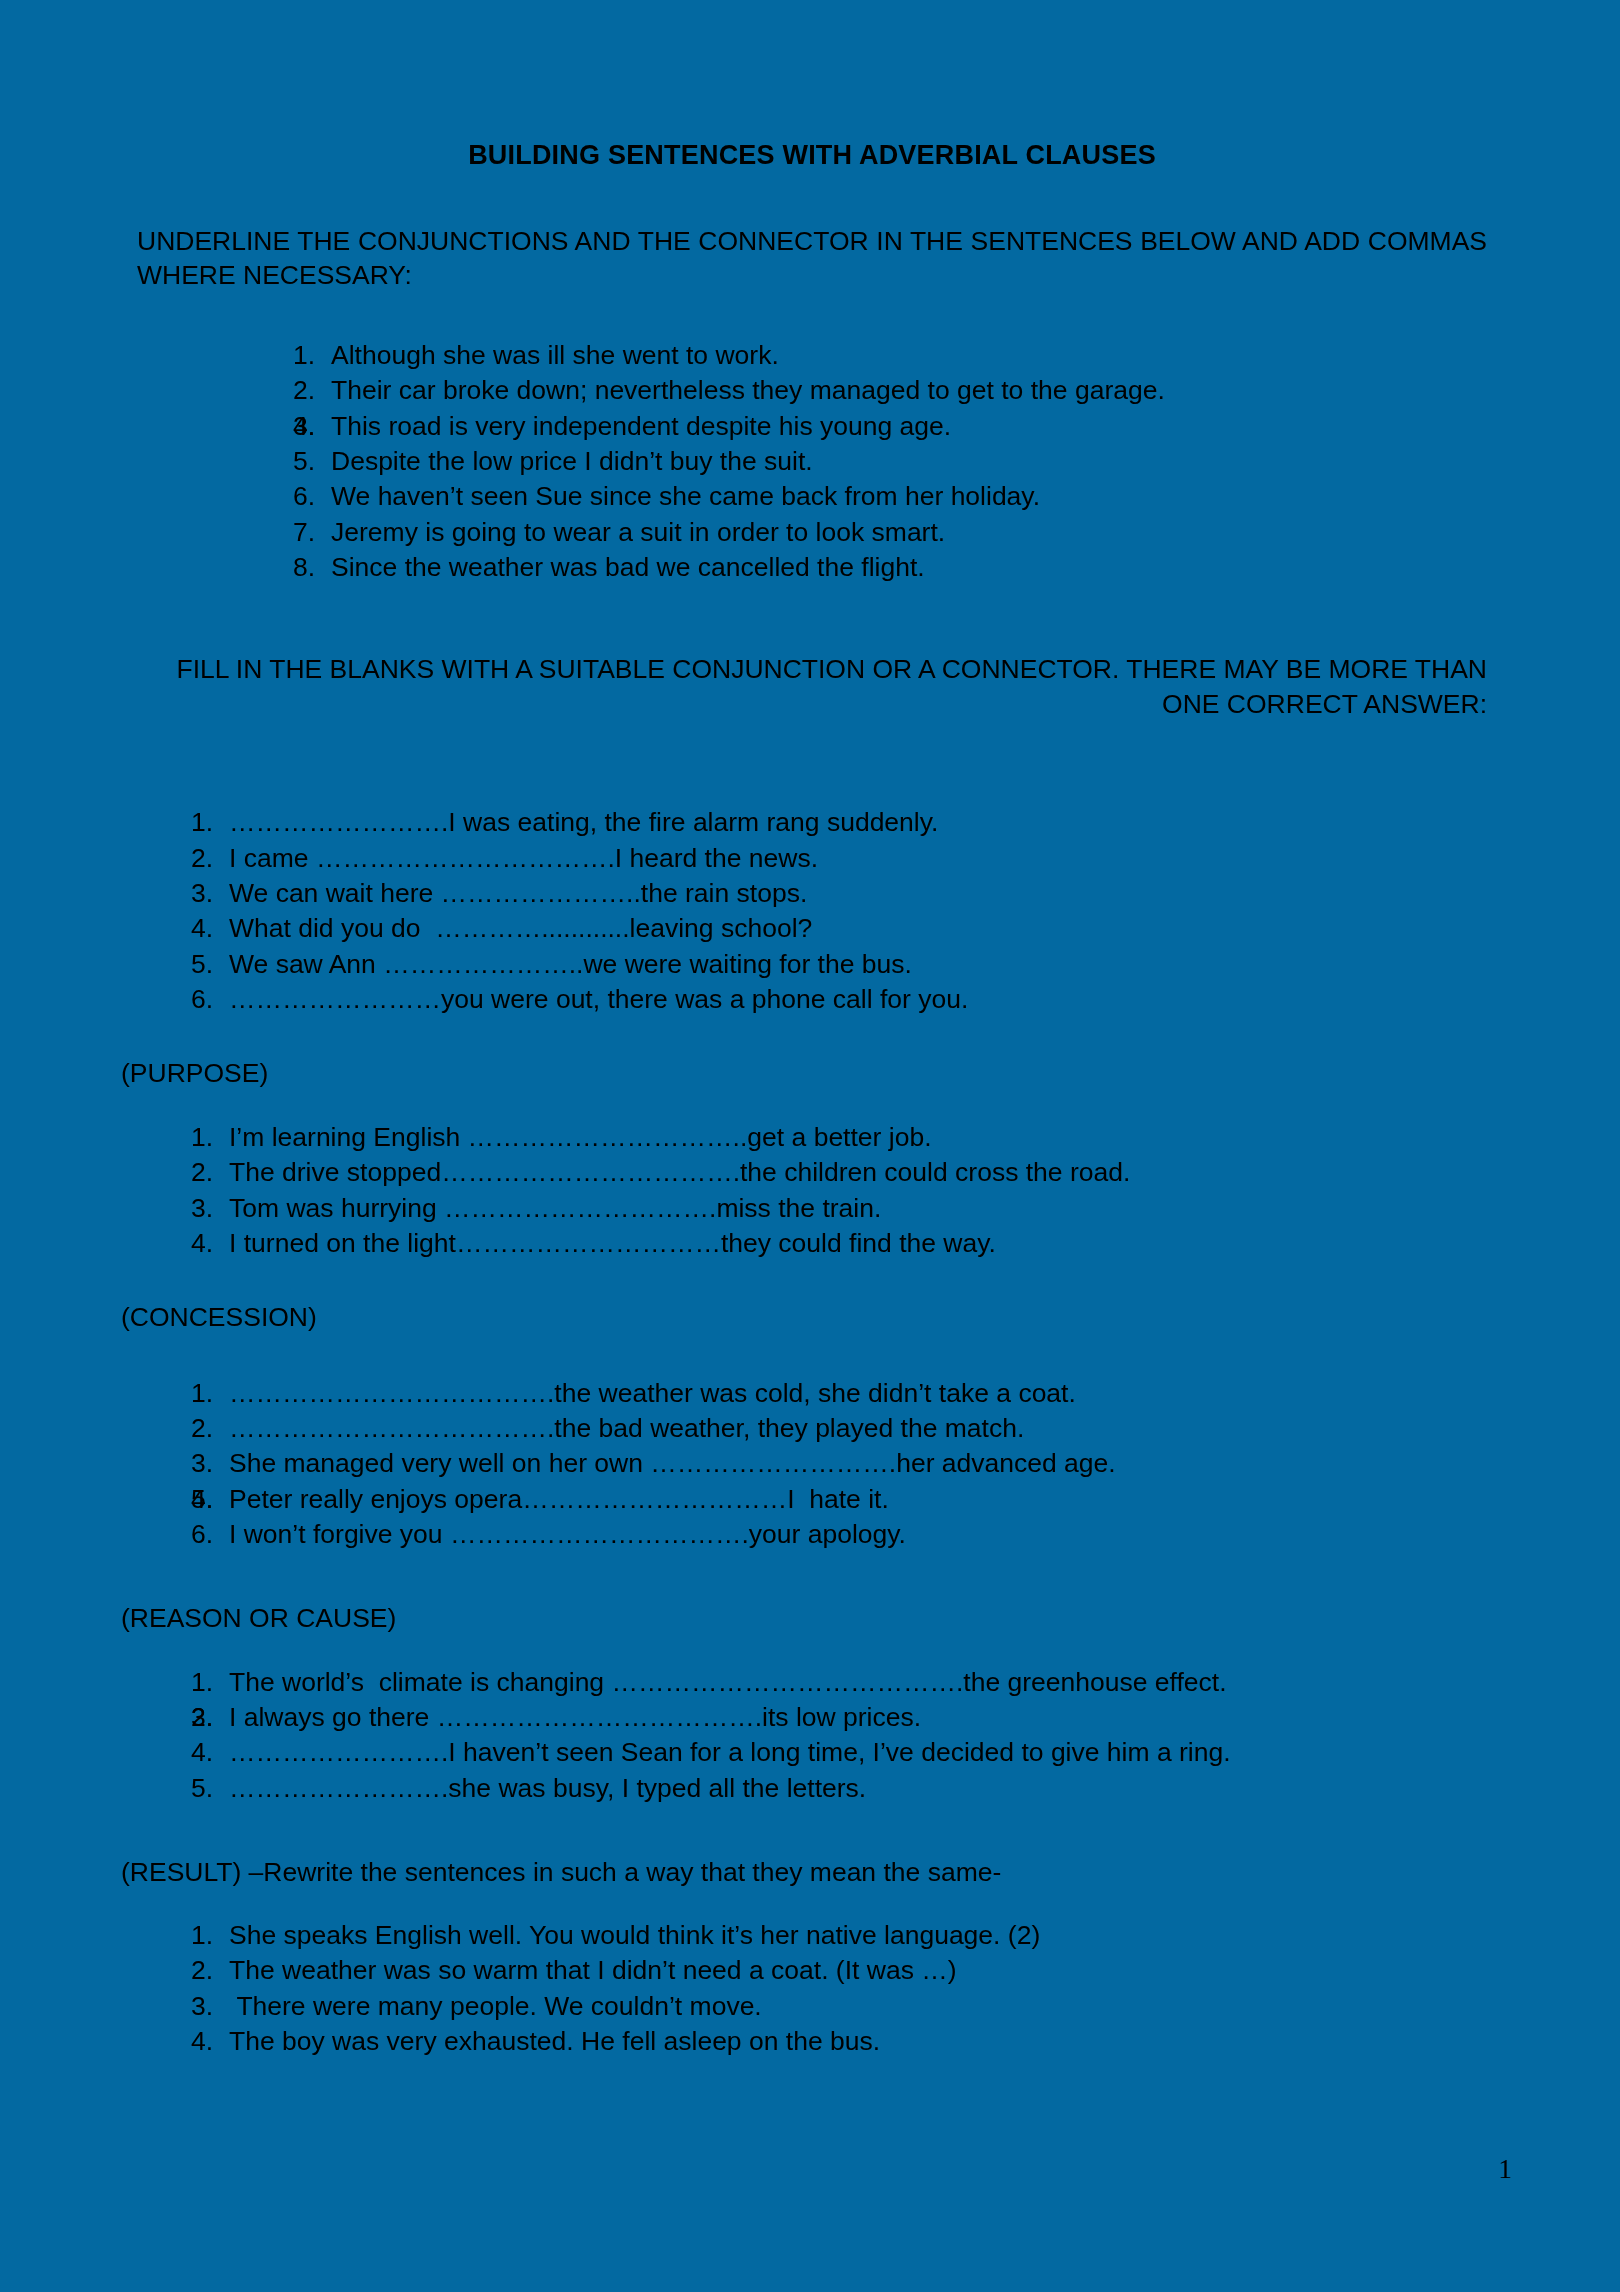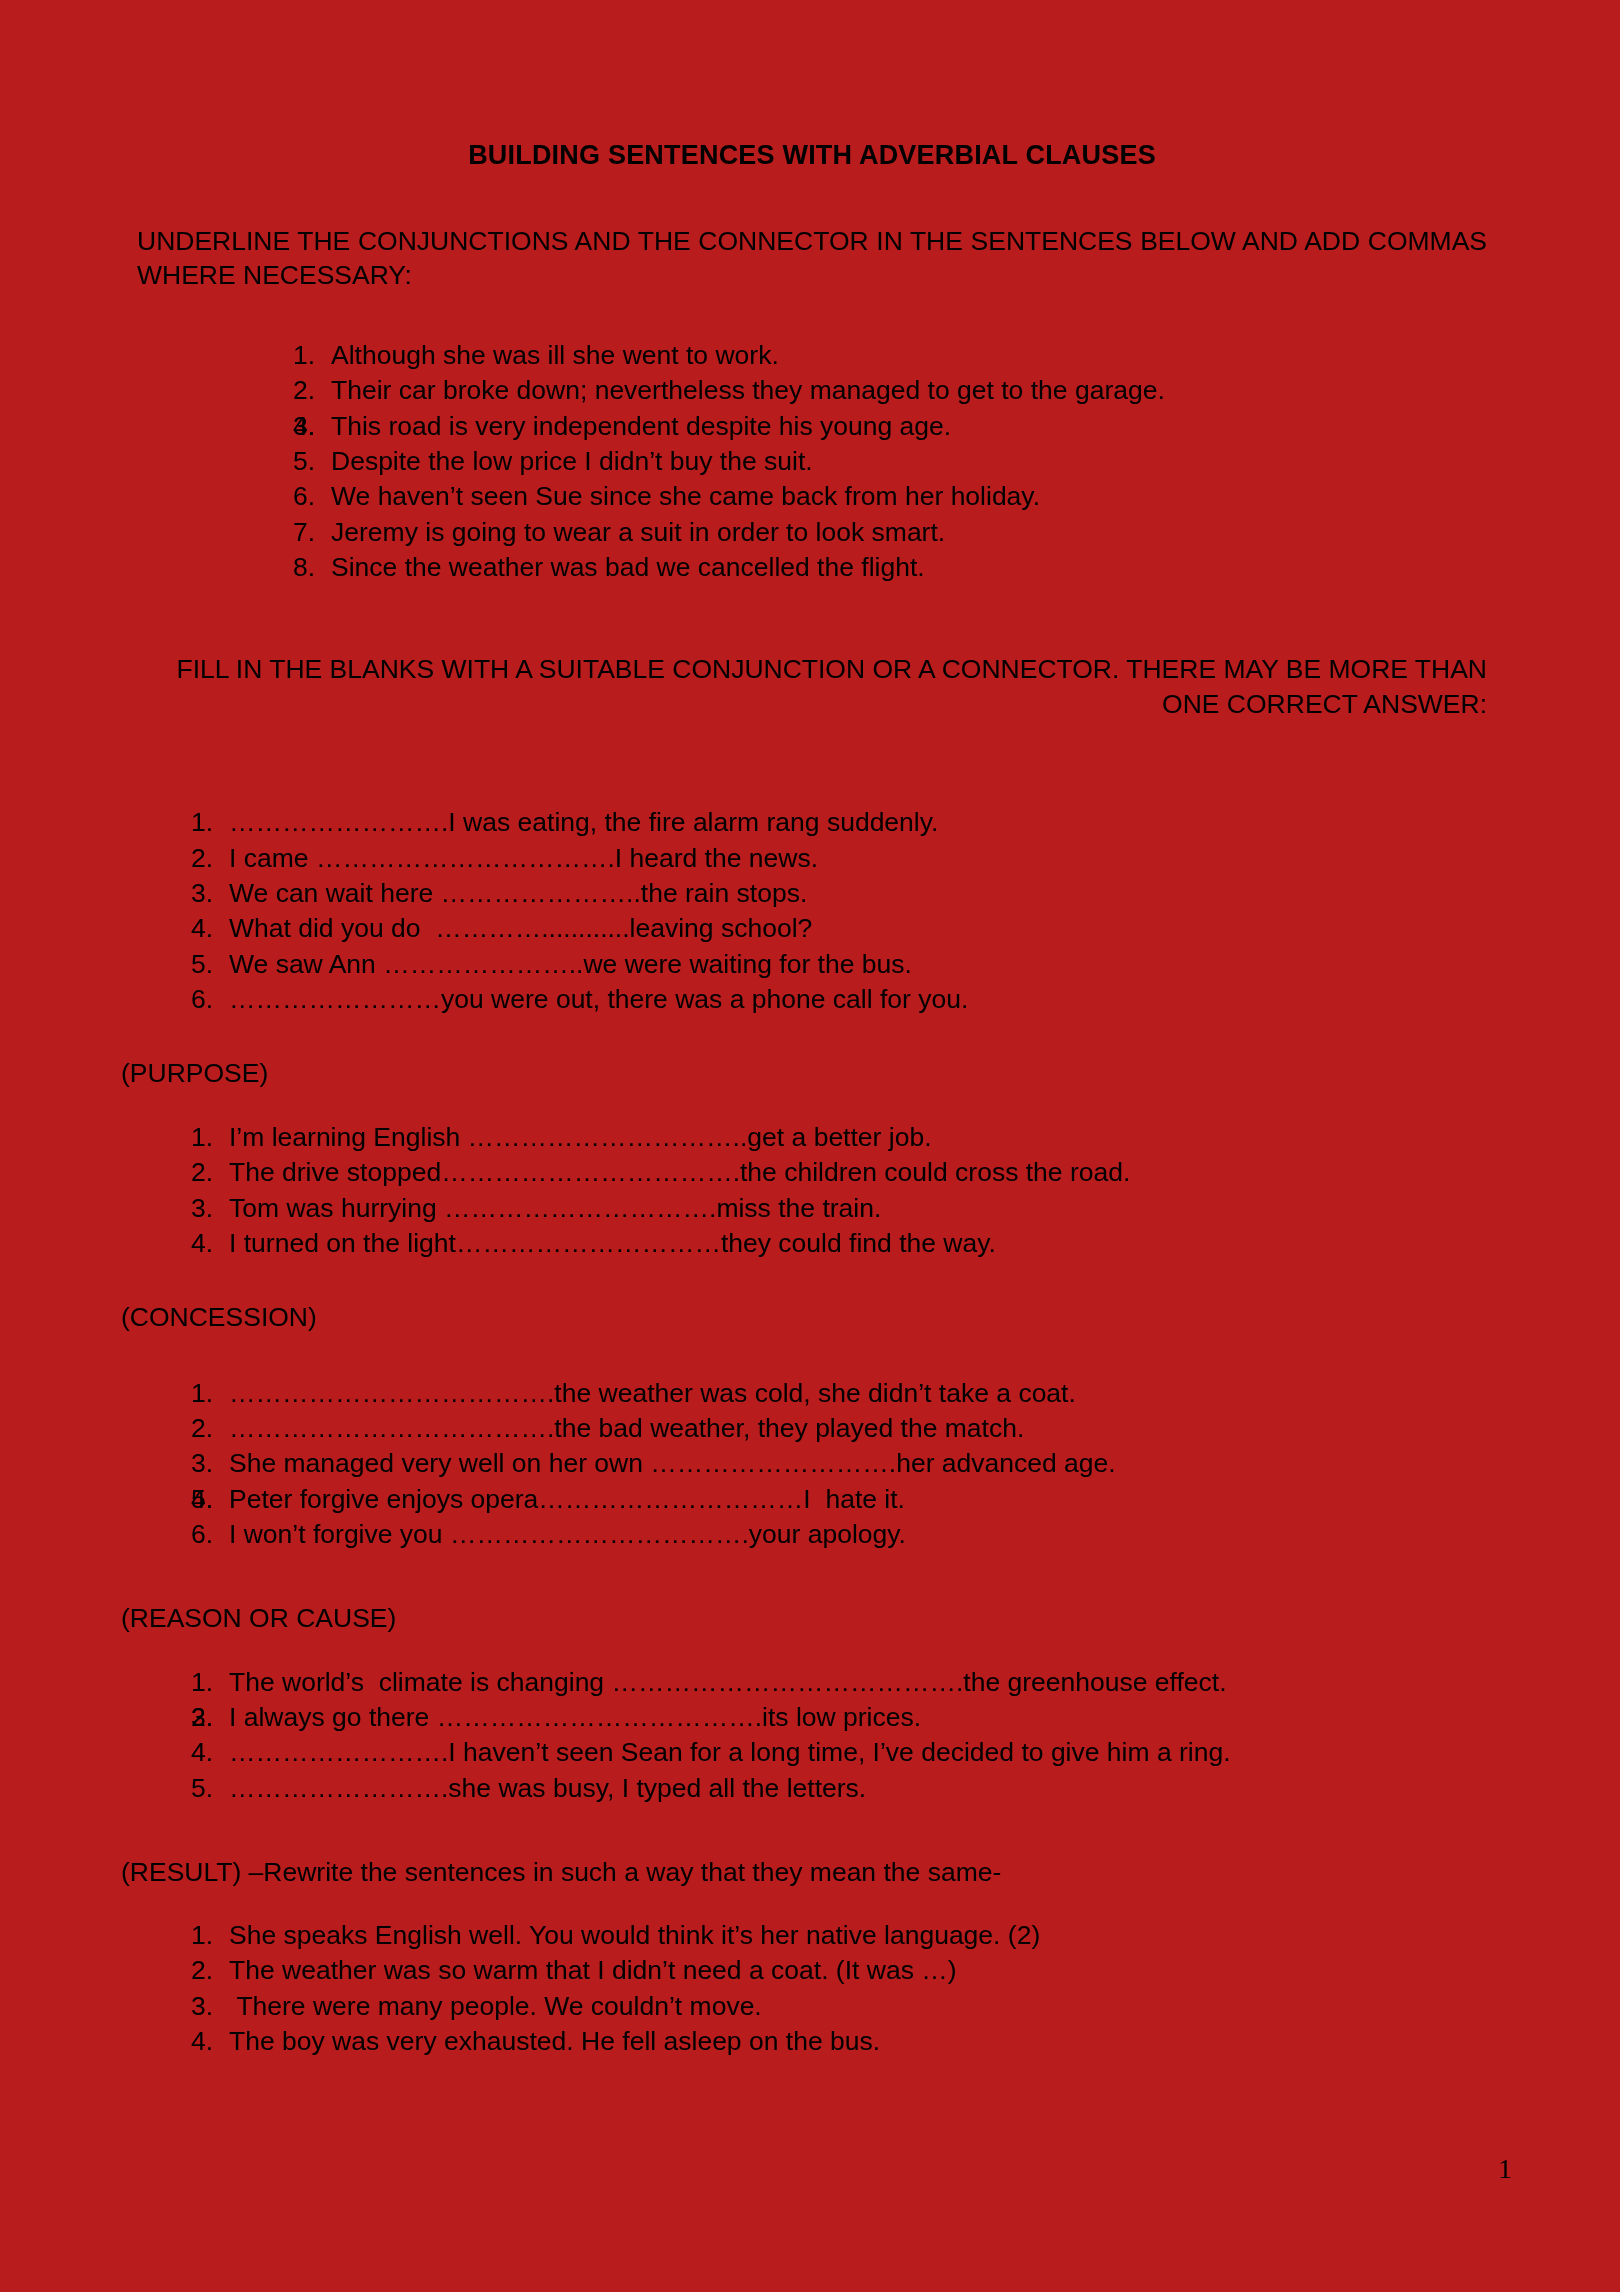--- a/index.html
+++ b/index.html
@@ -8,21 +8,21 @@
     background: #ffffff;
   }
   body {
     font-family: "Liberation Sans", sans-serif;
     color: #000000;
   }
   .page {
     position: relative;
     width: 1620px;
     height: 2293px;
-    background: #b91c1c;
+    background: #0369a1;
     box-sizing: border-box;
     padding: 0;
     overflow: hidden;
   }
   .content {
     position: absolute;
     left: 121px;
     top: 0;
     width: 1382px;
   }
@@ -151,21 +151,21 @@
     <p class="section-label">(CONCESSION)</p>
 
     <div class="spacer-md"></div>
     <div class="spacer-xs"></div>
 
     <ol class="qlist list-indent-shallow">
       <li><span class="num">1.</span><span>……………………………….the weather was cold, she didn’t take a coat.</span></li>
       <li><span class="num">2.</span><span>……………………………….the bad weather, they played the match.</span></li>
       <li><span class="num">3.</span><span>She managed very well on her own ……………………….her advanced age.</span></li>
       <li><span class="num">4.</span></li>
-      <li><span class="num">5.</span><span>Peter forgive enjoys opera…………………………I  hate it.</span></li>
+      <li><span class="num">5.</span><span>Peter really enjoys opera…………………………I  hate it.</span></li>
       <li><span class="num">6.</span><span>I won’t forgive you …………………………….your apology.</span></li>
     </ol>
 
     <div class="spacer-md"></div>
     <div class="spacer-sm"></div>
 
     <p class="section-label">(REASON OR CAUSE)</p>
 
     <div class="spacer-md"></div>
 

